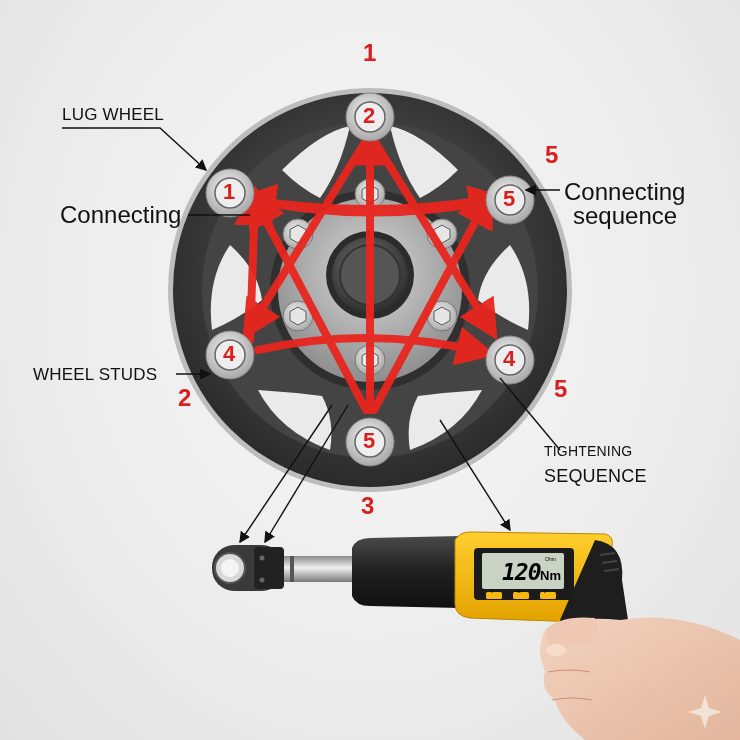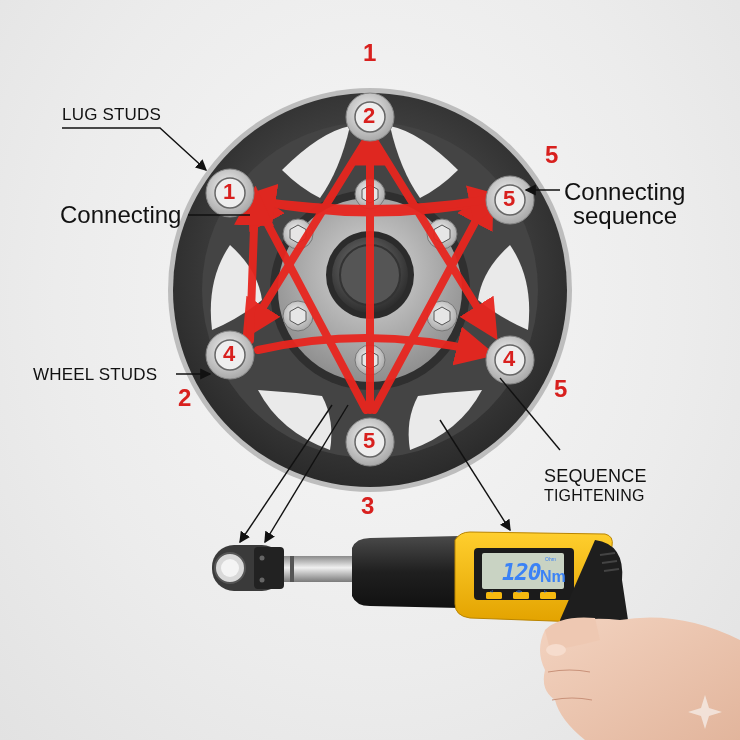--- a/index.html
+++ b/index.html
@@ -13,21 +13,21 @@
     position: absolute; color: #111; font-family: "Liberation Sans", sans-serif;
     white-space: nowrap; line-height: 1;
   }
   .label.caps { font-size: 17px; letter-spacing: 0.2px; }
   .label.title { font-size: 24px; }
   .seqnum {
     position: absolute; color: #d8201e; font-weight: bold; font-size: 24px;
     font-family: "Liberation Sans", sans-serif; line-height: 1;
   }
   .lcd-text {
-    position: absolute; font-family: "DejaVu Sans Mono", monospace; color: #3b82f6; text-align: right;
+    position: absolute; font-family: "DejaVu Sans Mono", monospace; color: #000000; text-align: right;
   }
 </style>
 </head>
 <body>
 
 <div class="stage">
 
   <svg width="740" height="740" viewBox="0 0 740 740" style="position:absolute;left:0;top:0">
     <defs>
       <radialGradient id="tireGrad" cx="50%" cy="45%" r="55%">
@@ -221,27 +221,27 @@
   <div class="seqnum" style="left:223px;top:343px;font-size:22px;">4</div>
   <div class="seqnum" style="left:503px;top:348px;font-size:22px;">4</div>
   <div class="seqnum" style="left:363px;top:430px;font-size:22px;">5</div>
 
   <div class="seqnum" style="left:363px;top:41px;">1</div>
   <div class="seqnum" style="left:545px;top:143px;">5</div>
   <div class="seqnum" style="left:178px;top:386px;">2</div>
   <div class="seqnum" style="left:554px;top:377px;">5</div>
   <div class="seqnum" style="left:361px;top:494px;">3</div>
 
-  <div class="label caps" style="left:62px;top:106px;">LUG STUDS</div>
+  <div class="label caps" style="left:62px;top:106px;">LUG WHEEL</div>
   <div class="label title" style="left:60px;top:203px;">Connecting</div>
   <div class="label title" style="left:564px;top:180px;">Connecting</div>
   <div class="label title" style="left:573px;top:204px;">sequence</div>
   <div class="label caps" style="left:33px;top:366px;text-align:right;">WHEEL STUDS</div>
-  <div class="label caps" style="left:544px;top:444px;font-size:16px;margin-top:44px;">TIGHTENING</div>
+  <div class="label caps" style="left:544px;top:444px;font-size:14px;">TIGHTENING</div>
   <div class="label caps" style="left:544px;top:467px;font-size:18px;">SEQUENCE</div>
 
   <div class="lcd-text" style="left:502px;top:559px;font-size:23px;font-style:italic;font-weight:bold;letter-spacing:-1px;">120</div>
-  <div class="lcd-text" style="left:540px;top:568px;font-size:16px;font-weight:bold;font-family:'Liberation Sans',sans-serif;">Nm</div>
+  <div class="lcd-text" style="left:540px;top:568px;font-size:13px;font-weight:bold;font-family:'Liberation Sans',sans-serif;">Nm</div>
   <div class="lcd-text" style="left:545px;top:556px;font-size:5px;font-family:'Liberation Sans',sans-serif;">Ohm</div>
   <div class="lcd-text" style="left:490px;top:588px;font-size:5px;">◁</div>
   <div class="lcd-text" style="left:516px;top:588px;font-size:5px;">⊲⊳</div>
   <div class="lcd-text" style="left:544px;top:588px;font-size:5px;">▷</div>
 </div>
 
 </body></html>

